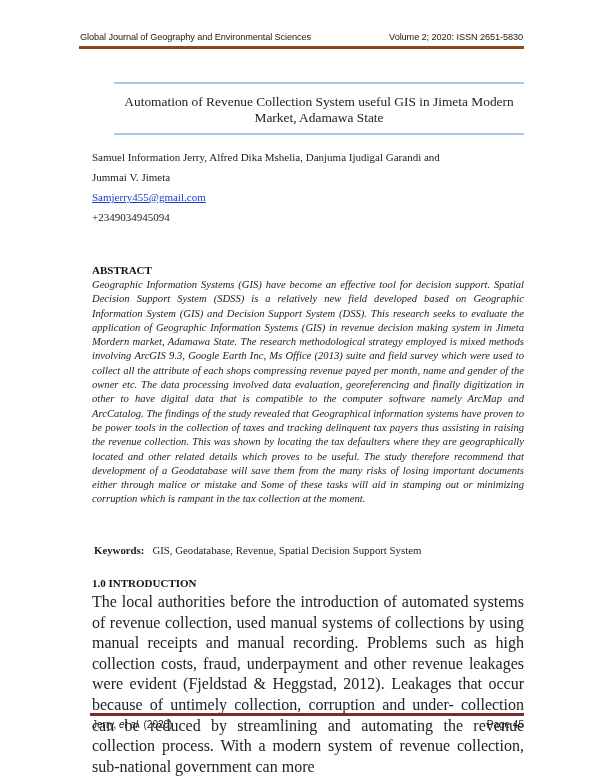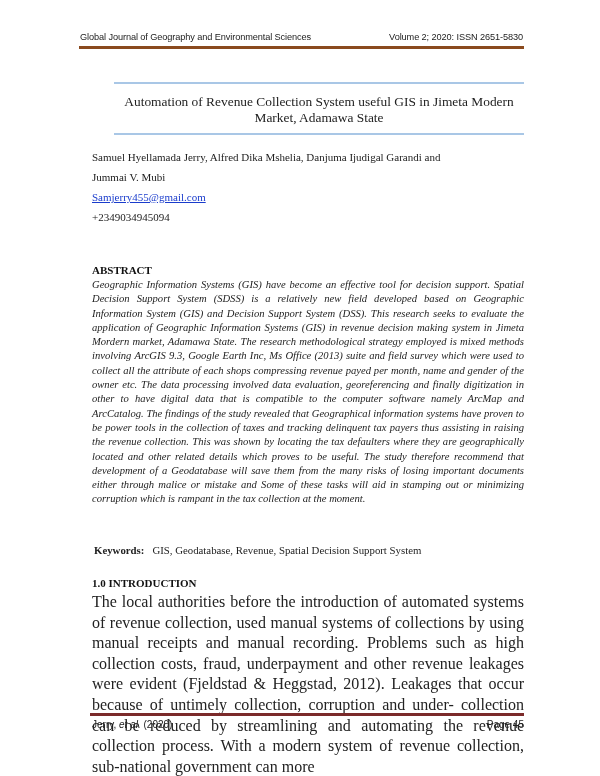--- a/index.html
+++ b/index.html
@@ -70,22 +70,22 @@
   <span>Global Journal of Geography and Environmental Sciences</span>
   <span>Volume 2; 2020: ISSN 2651-5830</span>
 </div>
 <div class="header-rule"></div>
 
 <div class="title-rule top"></div>
 <div class="title">Automation of Revenue Collection System useful GIS in Jimeta Modern Market, Adamawa State</div>
 <div class="title-rule bottom"></div>
 
 <div class="meta">
-  <div>Samuel Hyellamada Jerry, Alfred Dika Mshelia, Danjuma Ijudigal Garandi and</div>
-  <div>Jummai V. Mubi</div>
+  <div>Samuel Information Jerry, Alfred Dika Mshelia, Danjuma Ijudigal Garandi and</div>
+  <div>Jummai V. Jimeta</div>
   <div><a>Samjerry455@gmail.com</a></div>
   <div>+2349034945094</div>
 </div>
 
 <div class="abstract-head">ABSTRACT</div>
 <div class="abstract-body">Geographic Information Systems (GIS) have become an effective tool for decision support. Spatial Decision Support System (SDSS) is a relatively new field developed based on Geographic Information System (GIS) and Decision Support System (DSS). This research seeks to evaluate the application of Geographic Information Systems (GIS) in revenue decision making system in Jimeta Mordern market, Adamawa State. The research methodological strategy employed is mixed methods involving ArcGIS 9.3, Google Earth Inc, Ms Office (2013) suite and field survey which were used to collect all the attribute of each shops compressing revenue payed per month, name and gender of the owner etc. The data processing involved data evaluation, georeferencing and finally digitization in other to have digital data that is compatible to the computer software namely ArcMap and ArcCatalog. The findings of the study revealed that Geographical information systems have proven to be power tools in the collection of taxes and tracking delinquent tax payers thus assisting in raising the revenue collection. This was shown by locating the tax defaulters where they are geographically located and other related details which proves to be useful. The study therefore recommend that development of a Geodatabase will save them from the many risks of losing important documents either through malice or mistake and Some of these tasks will aid in stamping out or minimizing corruption which is rampant in the tax collection at the moment.</div>
 
 <div class="keywords">
   <b>Keywords:</b><span>GIS, Geodatabase, Revenue, Spatial Decision Support System</span>
 </div>

